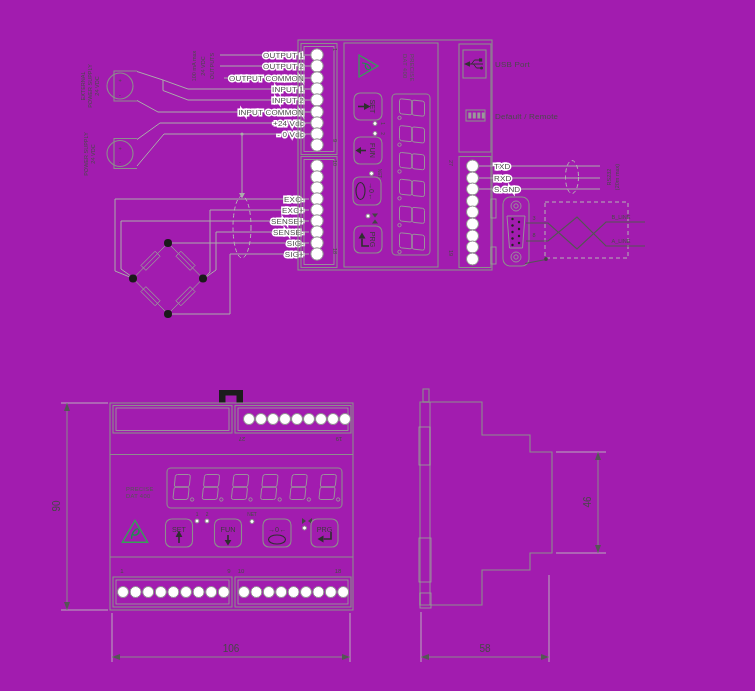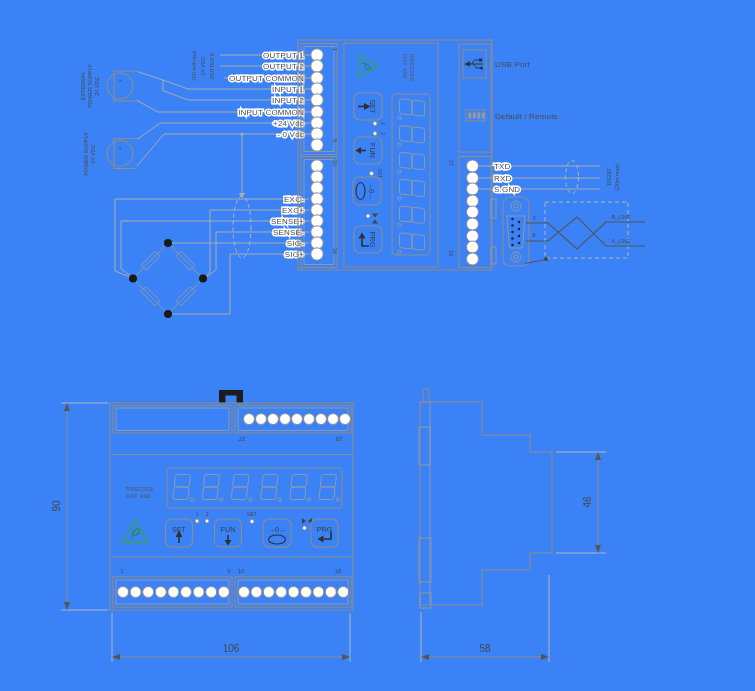--- a/index.html
+++ b/index.html
@@ -1,16 +1,16 @@
 <!DOCTYPE html>
 <html><head>
 <meta charset="utf-8">
 <style>
   html,body{margin:0;padding:0;background:#fff;}
-  .page{position:relative;width:755px;height:691px;background:#3b82f6;overflow:hidden;
+  .page{position:relative;width:755px;height:691px;background:#a21caf;overflow:hidden;
         font-family:"Liberation Sans",sans-serif;}
   svg{display:block;}
   svg text{font-family:"Liberation Sans",sans-serif;fill:#4a4a4a;}
   .lbl{font-size:8px;letter-spacing:.2px;}
   .sm{font-size:5.5px;}
   .tiny{font-size:4.8px;}
   .btxt{font-size:7.2px;fill:#3c3c3c;}
   .brand{font-size:5.8px;fill:#555;letter-spacing:.3px;}
   .dim{font-size:10px;fill:#474747;}
   .num{font-size:6px;fill:#4a4a4a;}

